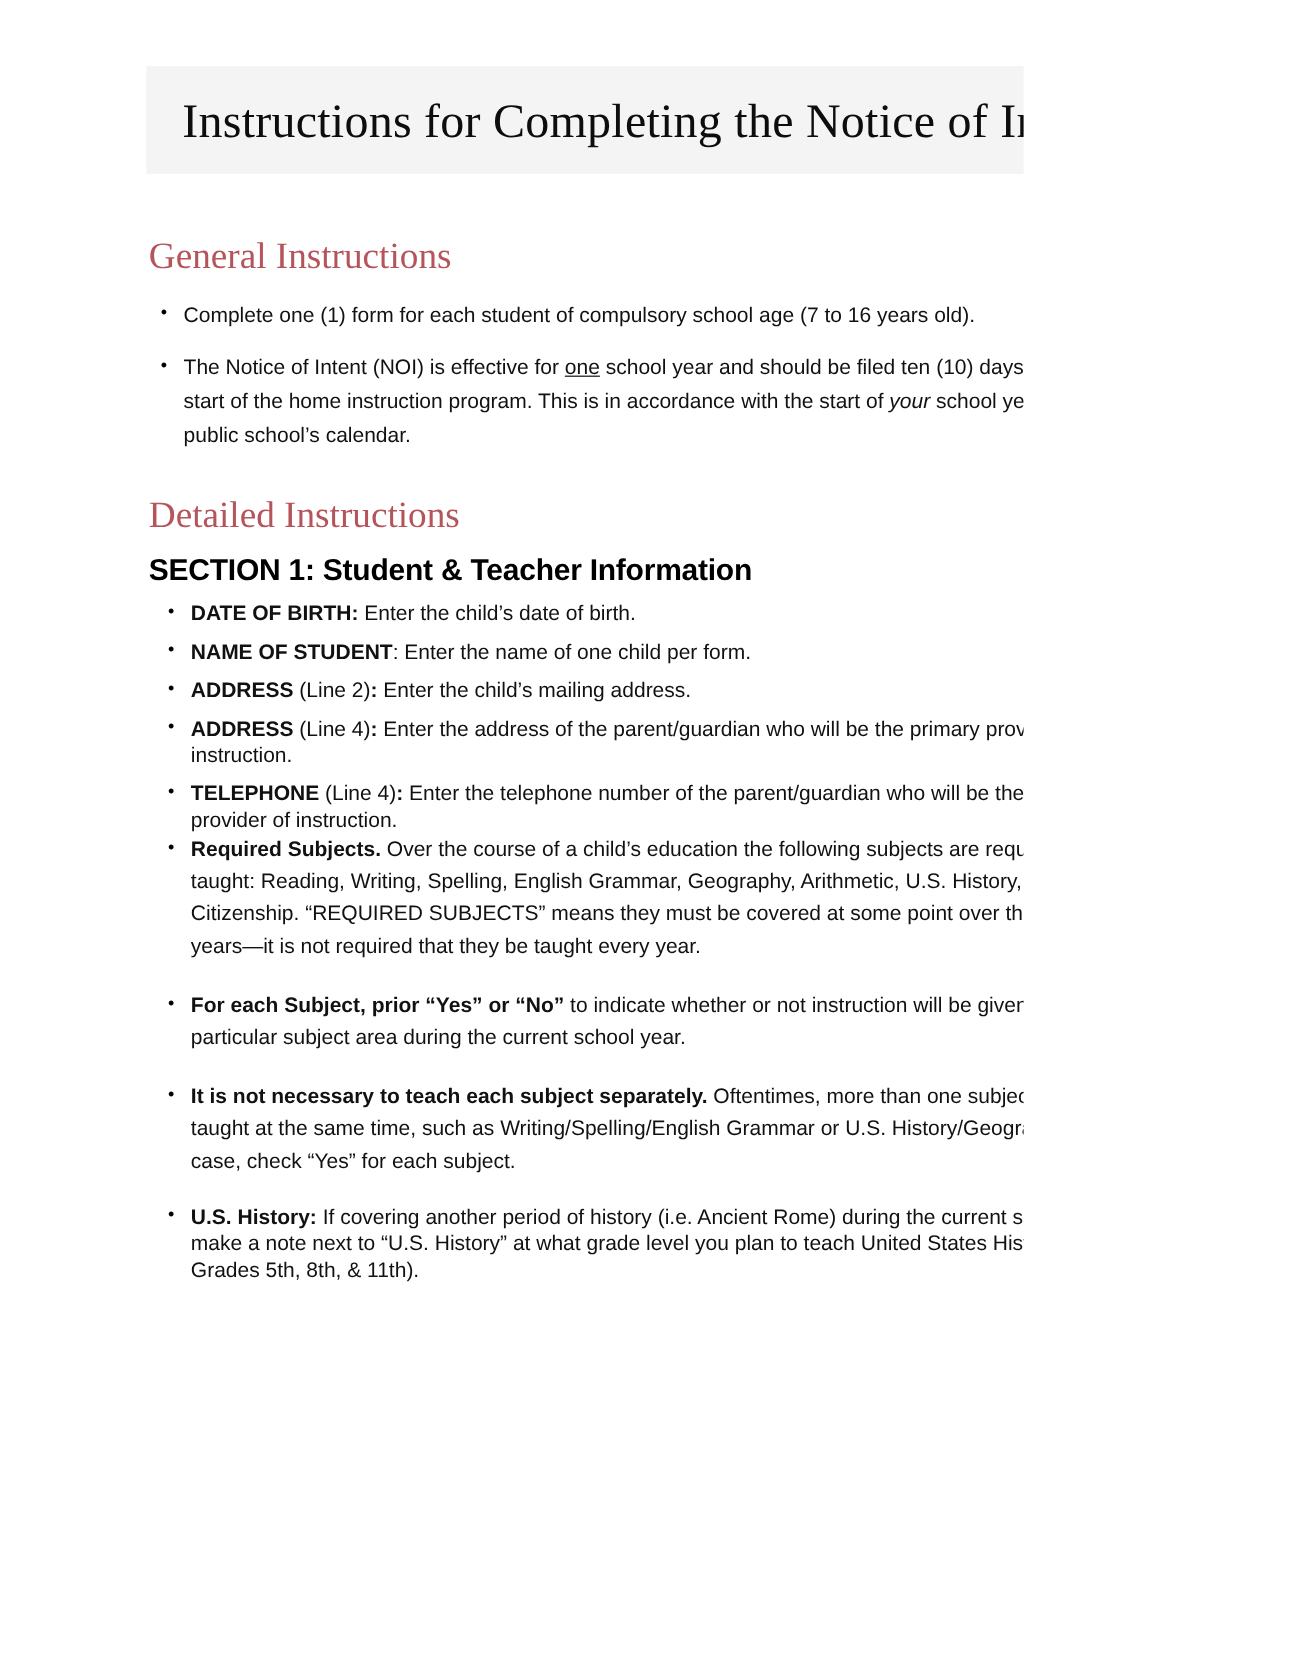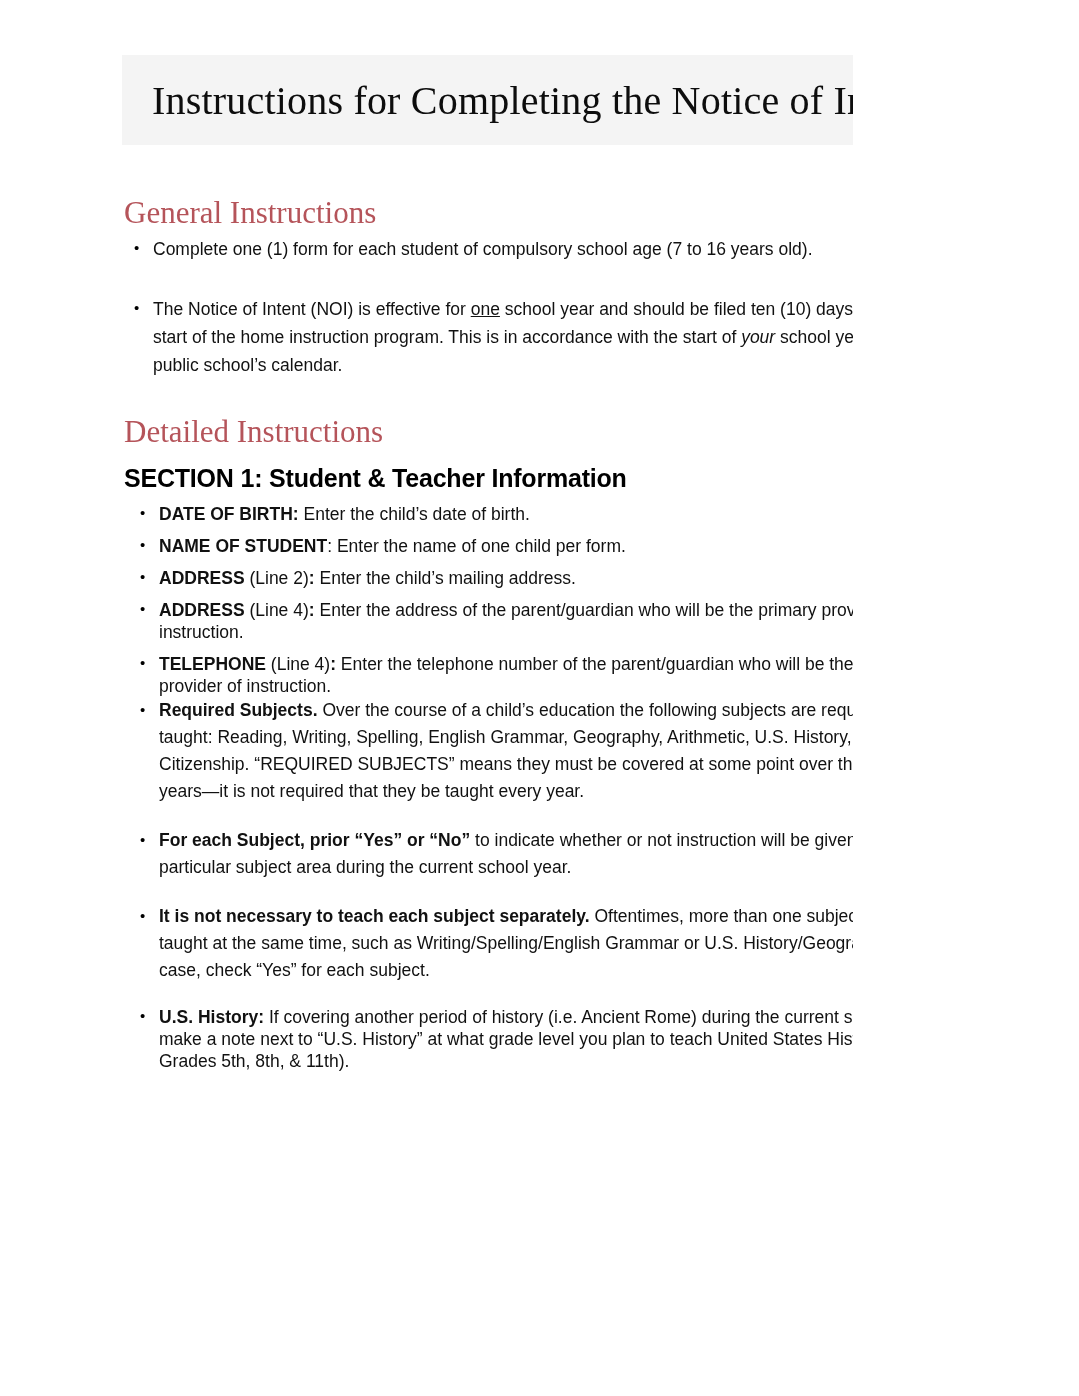--- a/index.html
+++ b/index.html
@@ -53,21 +53,21 @@
 
   
   .red-heading {
     font-family: "Liberation Serif", "DejaVu Serif", serif;
     font-size: 31px;
     font-weight: 400;
     color: #b5545a;
     line-height: 1.1;
     margin: 0;
   }
-  .red-heading.general { margin-bottom: 5px; }
+  .red-heading.general { margin-bottom: 18px; }
   .red-heading.detailed { margin-top: 36px; margin-bottom: 14px; }
 
   
   .section-heading {
     font-family: "Liberation Sans", sans-serif;
     font-size: 25px;
     font-weight: bold;
     color: #000000;
     letter-spacing: -0.2px;
     margin: 0 0 10px 0;
@@ -94,21 +94,21 @@
     top: -1px;
     font-size: 15px;
     line-height: inherit;
     color: #000000;
   }
 
   
   ul.general-list { margin-left: 2px; }
   ul.general-list > li {
     line-height: 28px;
-    margin-bottom: 32px;
+    margin-bottom: 16px;
   }
   ul.general-list > li:last-child { margin-bottom: 0; }
 
   
   ul.sec1-list { margin-left: 8px; }
   ul.sec1-list > li {
     line-height: 22px;
     margin-bottom: 10px;
   }
   ul.sec1-list > li:last-child { margin-bottom: 0; }

